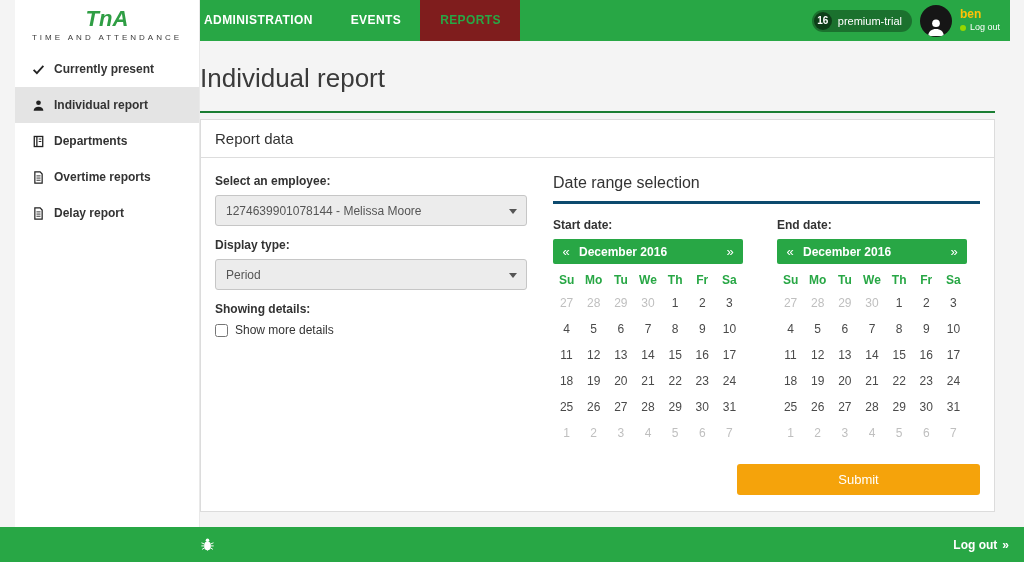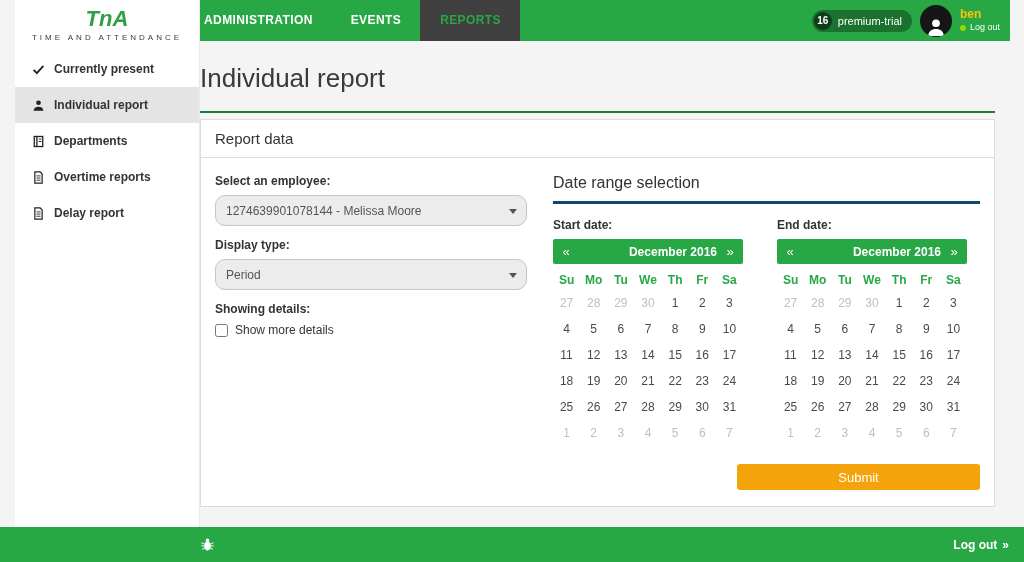--- a/index.html
+++ b/index.html
@@ -12,57 +12,57 @@
   .logo-mark{font-size:22px;font-weight:bold;color:#2f9e44;font-style:italic;line-height:1.1;}
   .logo-name{font-size:8px;letter-spacing:3px;color:#3a3a3a;margin-top:2px;}
   .side-item{display:flex;align-items:flex-end;gap:9px;padding:11px 16px;font-size:12px;font-weight:bold;color:#333;cursor:pointer;}
   .side-item.active{background:#e4e4e4;}
   .side-icon{width:14px;height:14px;color:#222;display:flex;align-items:center;justify-content:center;flex:0 0 14px;}
 
   
   .navbar{position:absolute;left:185px;right:14px;top:0;height:41px;background:#28a745;display:flex;align-items:stretch;z-index:1;}
   .tabs{display:flex;align-items:stretch;}
   .tab{line-height:41px;padding:0 19px;font-size:12px;font-weight:bold;color:#fff;letter-spacing:.4px;cursor:pointer;}
-  .tab.active{background:#404040;color:#28a745;padding-left:20px;}
+  .tab.active{background:#7f1d1d;color:#28a745;padding-left:20px;}
   .nav-right{margin-left:auto;display:flex;align-items:center;gap:8px;padding-right:10px;}
   .badge{display:flex;align-items:center;gap:6px;background:rgba(0,0,0,.32);border-radius:11px;padding:2px 10px 2px 2px;cursor:pointer;}
   .badge-count{background:rgba(0,0,0,.45);color:#fff;border-radius:50%;width:18px;height:18px;display:flex;align-items:center;justify-content:center;font-size:10px;font-weight:bold;}
   .badge-label{color:#fff;font-size:11px;font-weight:normal;}
   .avatar{width:32px;height:32px;border-radius:50%;background:#161616;display:flex;align-items:flex-end;justify-content:center;overflow:hidden;cursor:pointer;}
   .user-block{display:flex;flex-direction:column;align-items:flex-start;line-height:1.25;}
   .user-name{color:#ffc107;font-size:12px;font-weight:bold;}
   .user-logout{display:flex;align-items:center;gap:4px;color:#fff;font-size:9px;cursor:pointer;}
   .status-dot{width:6px;height:6px;border-radius:50%;background:#97d700;}
 
   
   .main{position:absolute;left:185px;right:0;top:41px;bottom:35px;background:#f4f4f4;padding:0 29px 0 15px;overflow:hidden;}
   .page-title{font-size:26px;font-weight:400;color:#3a3a3a;padding-top:22px;}
   .title-divider{height:2px;background:#1b7e33;margin-top:17px;}
   .card{background:#fff;border:1px solid #dcdcdc;margin-top:6px;}
   .card-header{padding:10px 14px;font-size:15px;color:#333;border-bottom:1px solid #ddd;}
   .card-body{display:flex;padding:4px 14px 16px;gap:26px;}
   .col-left{width:312px;flex:0 0 312px;}
   .field-label{font-size:12px;font-weight:bold;color:#333;margin:12px 0 7px;}
-  .select{height:31px;background:#ececec;border:1px solid #c6c6c6;border-radius:10px;display:flex;align-items:center;padding:0 24px 0 10px;font-size:12px;color:#555;position:relative;cursor:pointer;white-space:nowrap;overflow:hidden;}
+  .select{height:31px;background:#ececec;border:1px solid #c6c6c6;border-radius:3px;display:flex;align-items:center;padding:0 24px 0 10px;font-size:12px;color:#555;position:relative;cursor:pointer;white-space:nowrap;overflow:hidden;}
   .caret{position:absolute;right:9px;top:13px;width:0;height:0;border-left:4px solid transparent;border-right:4px solid transparent;border-top:5px solid #555;}
   .checkbox-row{display:flex;align-items:center;gap:7px;font-size:12px;color:#333;margin-top:4px;cursor:pointer;}
   .checkbox-row input{width:13px;height:13px;cursor:pointer;}
   .col-right{flex:1;min-width:0;}
   .drs-title{font-size:16px;font-weight:400;color:#333;margin-top:12px;padding-bottom:9px;border-bottom:3px solid #0c4a6e;}
   .calendars{display:flex;gap:34px;margin-top:2px;}
   .cal-block{width:190px;}
   .cal-head{display:flex;align-items:center;background:#28a745;color:#fff;height:25px;border-radius:2px;}
   .cal-nav{width:26px;text-align:center;font-size:13px;cursor:pointer;user-select:none;}
-  .cal-title{flex:1;text-align:right;font-size:12px;font-weight:bold;}
+  .cal-title{flex:1;text-align:left;font-size:12px;font-weight:bold;}
   .cal-week{display:grid;grid-template-columns:repeat(7,1fr);margin-top:6px;}
   .cal-wd{text-align:center;font-size:12px;font-weight:bold;color:#28a745;padding:3px 0;}
   .cal-grid{display:grid;grid-template-columns:repeat(7,1fr);}
   .cal-day{text-align:center;font-size:12px;color:#4a4a4a;padding:6px 0;cursor:pointer;}
   .cal-day.muted{color:#bfbfbf;}
-  .submit{display:block;margin:18px 0 0 auto;width:243px;height:26px;background:#f5a30b;border:none;border-radius:3px;color:#fff;font-size:13px;font-family:inherit;cursor:pointer;}
+  .submit{display:block;margin:18px 0 0 auto;width:243px;height:31px;background:#f5a30b;border:none;border-radius:3px;color:#fff;font-size:13px;font-family:inherit;cursor:pointer;}
 
   
   .footer{position:absolute;left:0;right:0;bottom:0;height:35px;background:#28a745;display:flex;align-items:center;color:#fff;padding:0 15px 0 200px;z-index:3;}
   .bug{display:flex;align-items:center;cursor:pointer;}
   .footer-logout{margin-left:auto;font-size:12px;font-weight:bold;color:#fff;display:flex;align-items:center;gap:5px;cursor:pointer;text-decoration:none;}
 </style>
 </head>
 <body>
 
 <aside class="sidebar">

